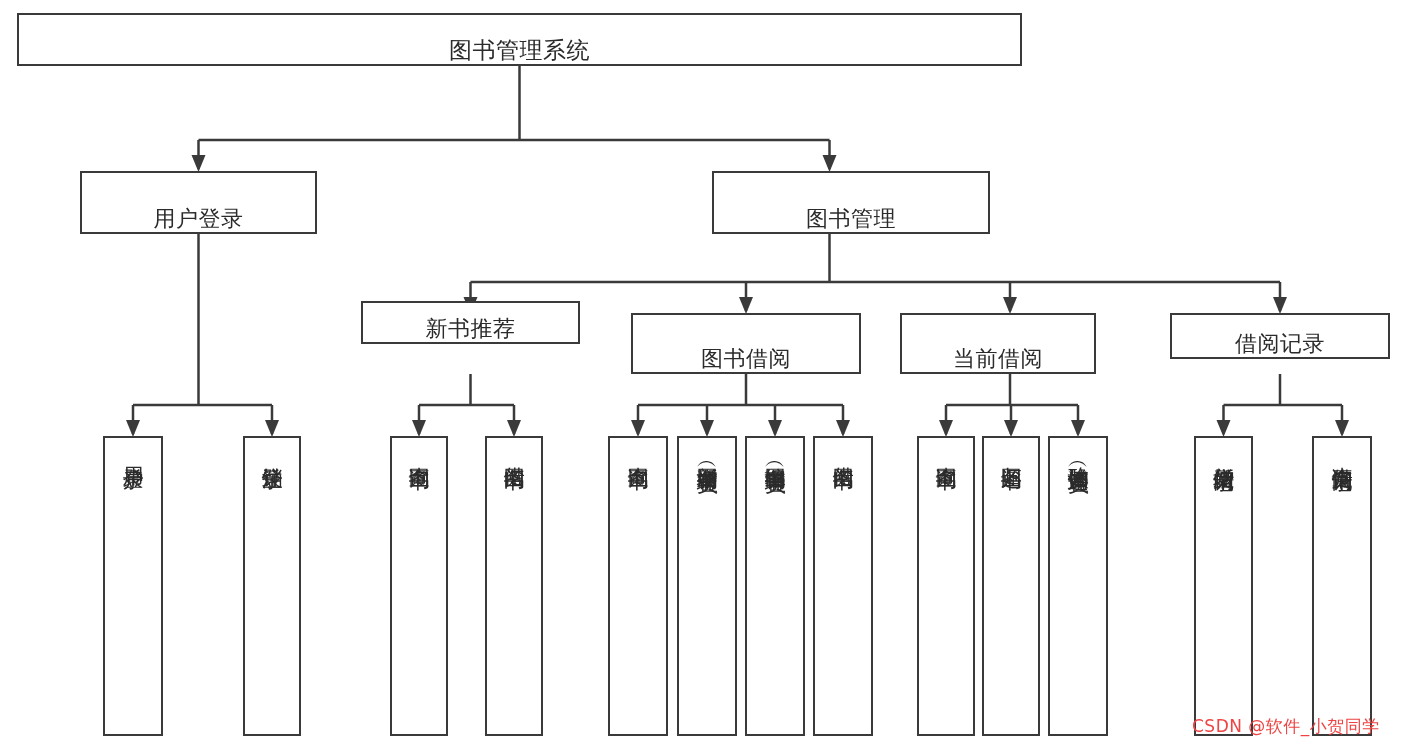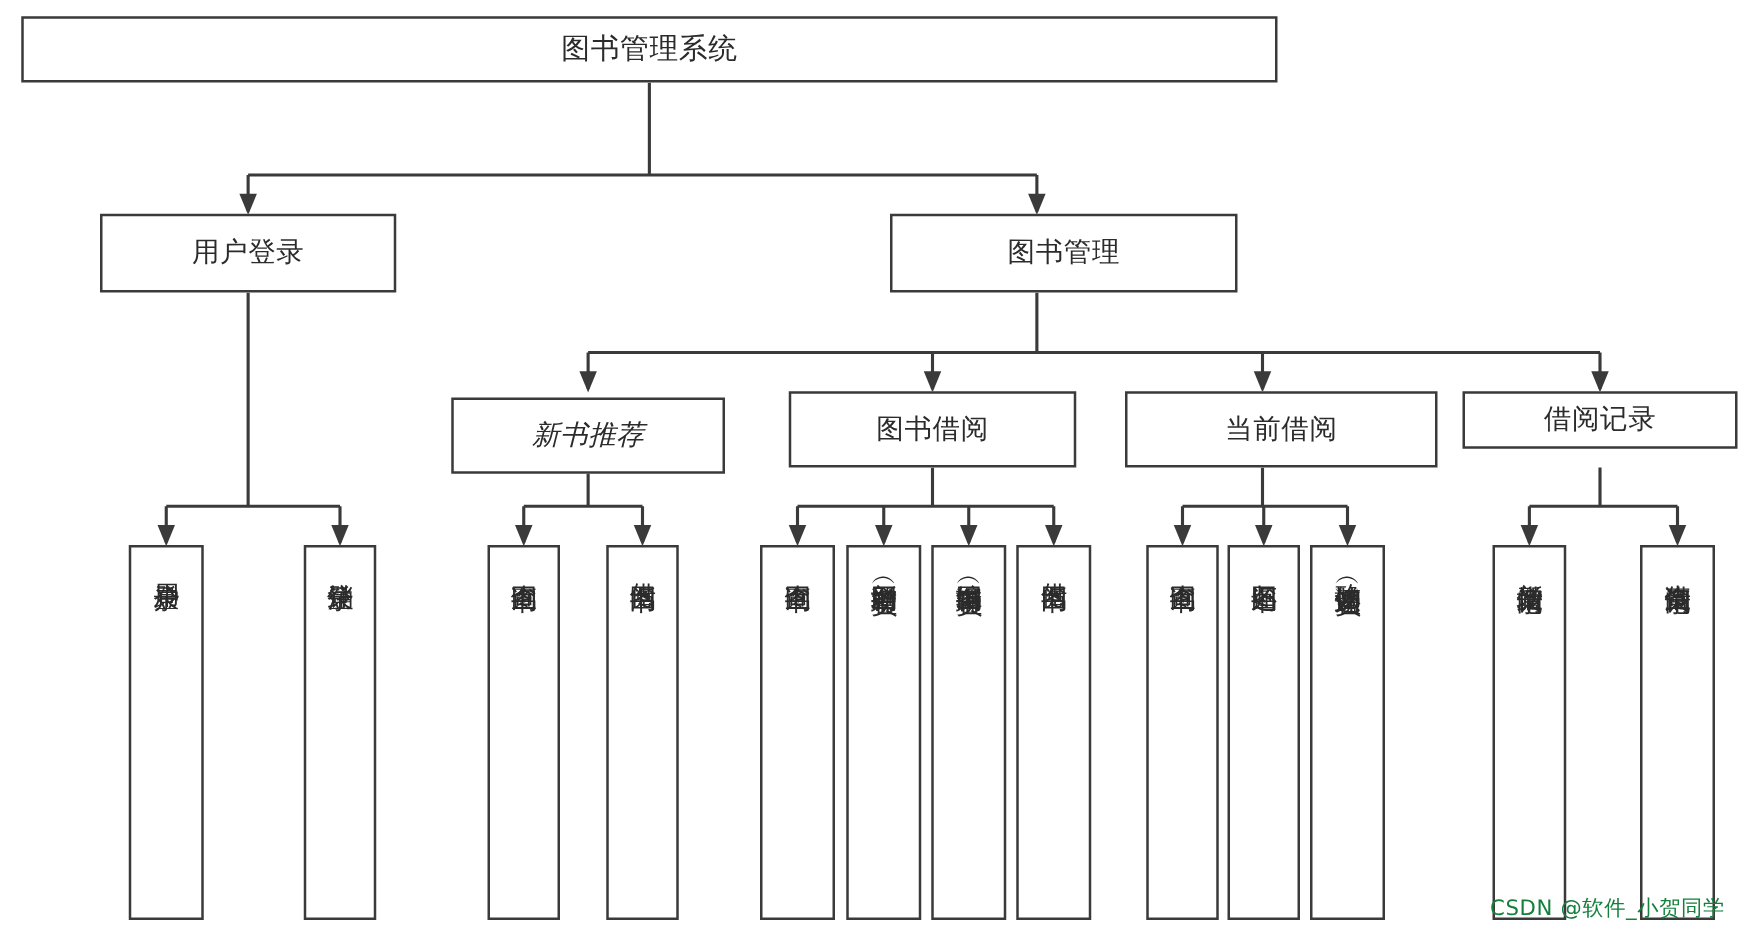--- a/index.html
+++ b/index.html
@@ -36,40 +36,41 @@
     color: #2b2b2b;
     text-align: center;
   }
   .node .lbl {
     display: block;
     line-height: 1.18;
     letter-spacing: 0.5px;
   }
   .node.h {              
     font-size: 22px;
+    align-items: flex-end;
   }
   .node.root {
     font-size: 23px;
   }
   .node.v {              
     font-size: 21px;
     align-items: flex-start;
     padding-top: 12px;
   }
   .node.v .lbl {
     writing-mode: vertical-rl;
     text-orientation: upright;
     line-height: 1.08;
     letter-spacing: 1px;
     white-space: nowrap;
   }
   .watermark {
     position: absolute;
     font-size: 17px;
-    color: #15803d;
+    color: #ef4444;
     letter-spacing: 0.5px;
     white-space: nowrap;
   }
 </style>
 </head>
 <body>
 
 <div id="canvas">
   <svg id="edges" viewBox="0 0 1405 747">
       <line x1="519.5" y1="66" x2="519.5" y2="140" stroke="#3a3a3a" stroke-width="2.5"></line>
@@ -128,27 +129,27 @@
   <div id="node-layer">
       <div class="node h root" style="left: 17px; top: 13px; width: 1005px; height: 53px;">
         <span class="lbl">图书管理系统</span>
       </div>
       <div class="node h" style="left: 80px; top: 171px; width: 237px; height: 63px;">
         <span class="lbl">用户登录</span>
       </div>
       <div class="node h" style="left: 712px; top: 171px; width: 278px; height: 63px;">
         <span class="lbl">图书管理</span>
       </div>
-      <div class="node h" style="left: 361px; top: 318px; width: 219px; height: 61px; font-style: italic;">
+      <div class="node h" style="left: 361px; top: 301px; width: 219px; height: 43px;">
         <span class="lbl">新书推荐</span>
       </div>
       <div class="node h" style="left: 631px; top: 313px; width: 230px; height: 61px;">
         <span class="lbl">图书借阅</span>
       </div>
-      <div class="node h" style="left: 900px; top: 313px; width: 250px; height: 61px;">
+      <div class="node h" style="left: 900px; top: 313px; width: 196px; height: 61px;">
         <span class="lbl">当前借阅</span>
       </div>
       <div class="node h" style="left: 1170px; top: 313px; width: 220px; height: 46px;">
         <span class="lbl">借阅记录</span>
       </div>
       <div class="node v" style="left: 103px; top: 436px; width: 60px; height: 300px;">
         <span class="lbl">用户登录</span>
       </div>
       <div class="node v" style="left: 243px; top: 436px; width: 58px; height: 300px;">
         <span class="lbl">注销登录</span>

